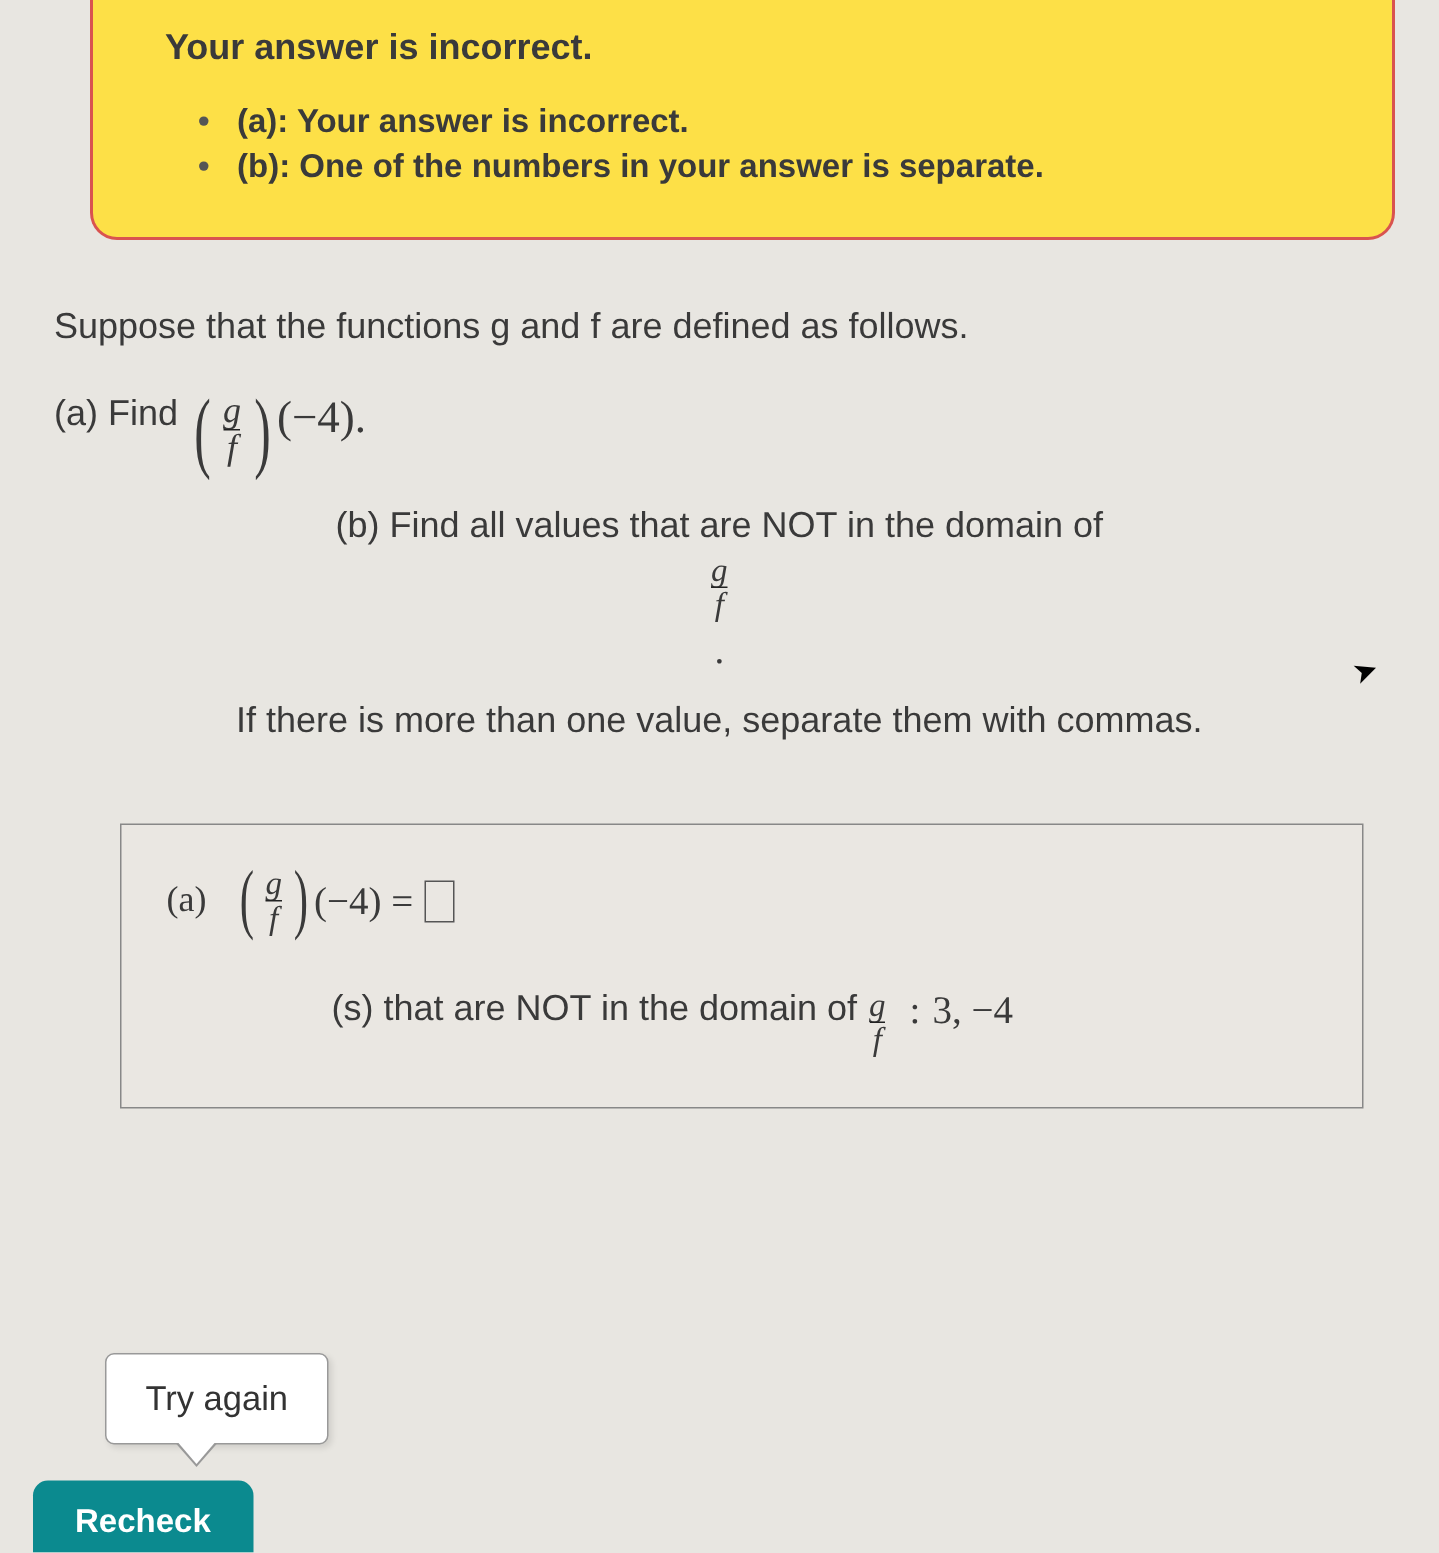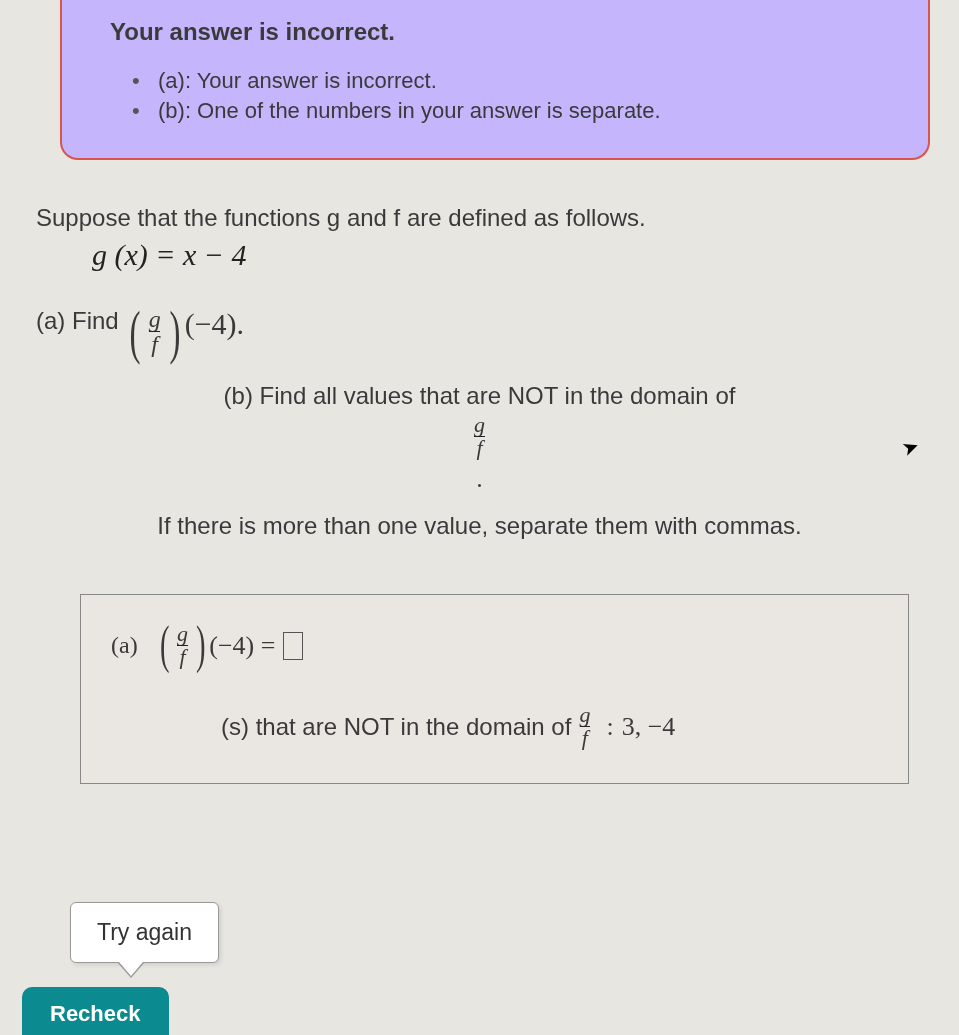--- a/index.html
+++ b/index.html
@@ -11,35 +11,35 @@
     color: #3a3a3a;
     position: relative;
     overflow: hidden;
   }
   .feedback-box {
     margin: 0 29px 0 60px;
     border: 2px solid #d9534f;
     border-top: none;
     border-radius: 0 0 18px 18px;
     padding: 18px 30px 30px 48px;
-    background: #c4b5fd;
+    background: #fde047;
   }
   .feedback-title {
     font-weight: bold;
     font-size: 24px;
     color: #3a3a3a;
     margin-bottom: 22px;
   }
   .feedback-list {
     list-style: none;
     padding-left: 48px;
   }
   .feedback-list li {
     font-size: 22px;
-    font-weight: normal;
+    font-weight: bold;
     color: #3a3a3a;
     margin-bottom: 4px;
     position: relative;
   }
   .feedback-list li::before {
     content: "•";
     position: absolute;
     left: -26px;
     color: #555;
     font-size: 22px;
@@ -154,21 +154,20 @@
   .input-box {
     display: inline-block;
     width: 20px;
     height: 28px;
     border: 1.5px solid #555;
     margin-left: 8px;
     vertical-align: middle;
   }
   .ans-row-b {
     display: flex;
-    align-items: center;
     font-size: 24px;
     padding-left: 110px;
   }
   .ans-b-text { font-size: 24px; }
   .ans-b-val {
     font-family: 'Times New Roman', Times, serif;
     font-size: 26px;
     margin-left: 8px;
   }
   .try-again-bubble {
@@ -224,21 +223,20 @@
   <ul class="feedback-list">
     <li>(a): Your answer is incorrect.</li>
     <li>(b): One of the numbers in your answer is separate.</li>
   </ul>
 </div>
 
 <div class="question-body">
   <div class="intro">Suppose that the functions g and f are defined as follows.</div>
 
   <div class="defs">
-    <div class="math-line">g (x) = x − 4</div>
   </div>
 
   <div class="part-row">
     <span class="part-label">(a) Find</span>
     <span class="big-frac">
       <span class="paren">(</span>
       <span class="frac">
         <span class="num">g</span>
         <span class="den">f</span>
       </span>

